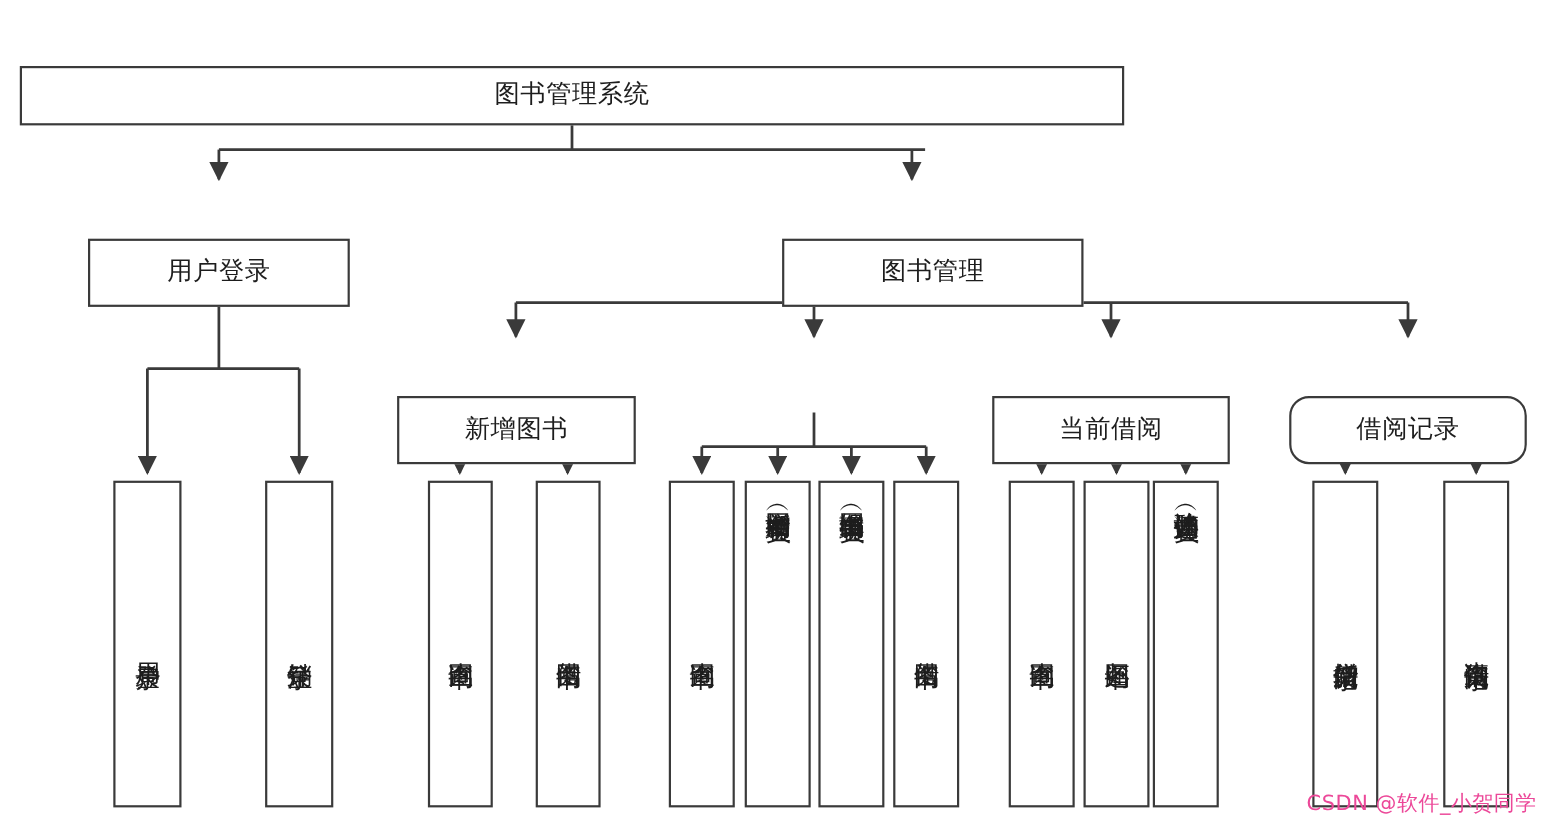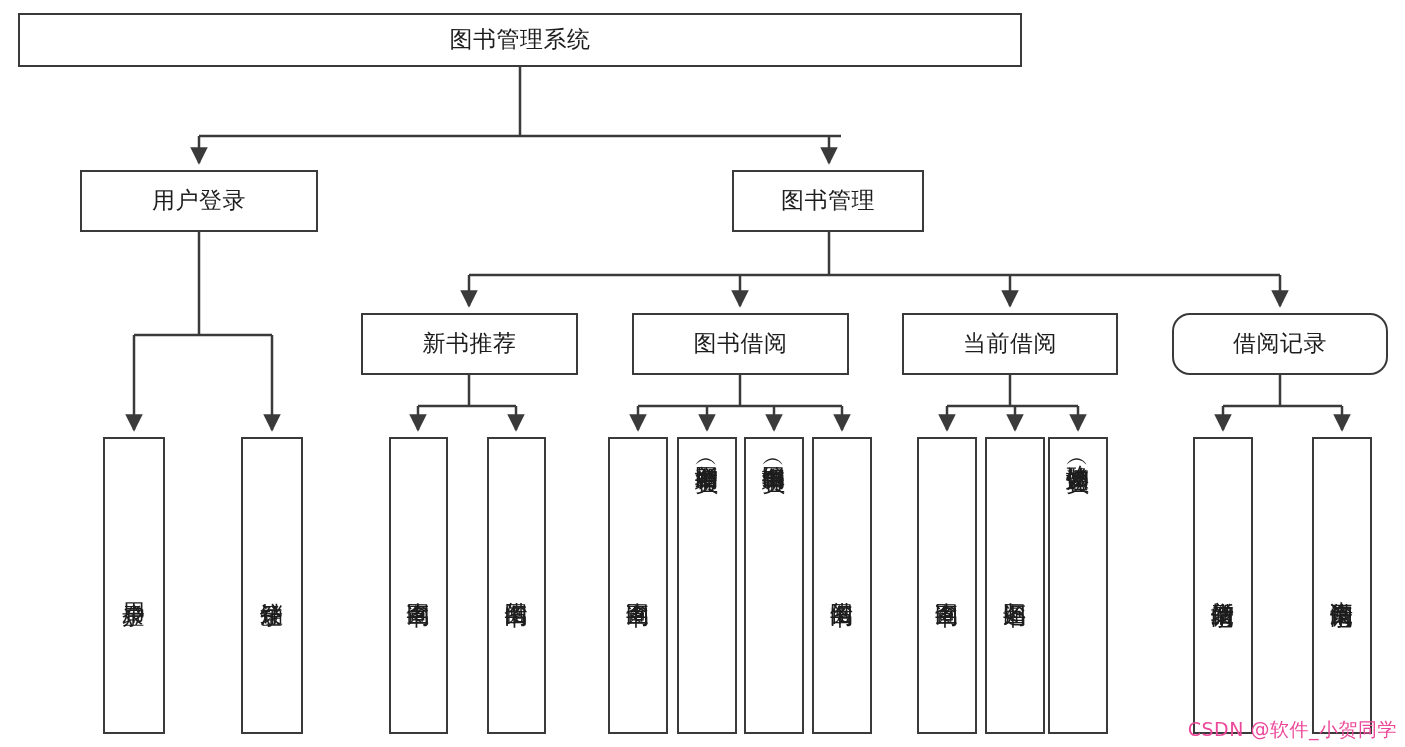--- a/index.html
+++ b/index.html
@@ -31,20 +31,21 @@
     background: #ffffff;
     display: flex;
     align-items: center;
     justify-content: center;
     color: #1d1d1d;
   }
   .node.horiz {
     font-size: 23px;
     letter-spacing: 0.5px;
     line-height: 1.1;
+    margin-top: 47px;
   }
   .node.vert {
     align-items: flex-start;
     justify-content: center;
     padding-top: 8px;
   }
   .node.vert .vtext {
     writing-mode: vertical-rl;
     text-orientation: upright;
     font-size: 23px;
@@ -122,29 +123,26 @@
     </g>
   </svg>
 
   <div class="node horiz" style="left: 18px; top: 13px; width: 1004px; height: 54px;">
     <span>图书管理系统</span>
   </div>
 
   <div class="node horiz" style="left: 80px; top: 170px; width: 238px; height: 62px;">
     <span>用户登录</span>
   </div>
-  <div class="node horiz" style="left: 732px; top: 170px; width: 192px; height: 62px;">
+  <div class="node horiz" style="left: 711px; top: 170px; width: 274px; height: 62px;">
     <span>图书管理</span>
   </div>
 
   <div class="node horiz" style="left: 361px; top: 313px; width: 217px; height: 62px;">
-    <span>新书推荐</span>
-  </div>
-  <div class="node horiz" style="left: 632px; top: 313px; width: 217px; height: 62px;">
-    <span>图书借阅</span>
+    <span>新增图书</span>
   </div>
   <div class="node horiz" style="left: 902px; top: 313px; width: 216px; height: 62px; align-items: center;">
     <span>当前借阅</span>
   </div>
   <div class="node horiz" style="left: 1172px; top: 313px; width: 216px; height: 62px; border-radius: 18px;">
     <span>借阅记录</span>
   </div>
 
   <div class="node vert centered" style="left: 103px; top: 437px; width: 62px; height: 297px;">
     <span class="vtext">用户登录</span>

